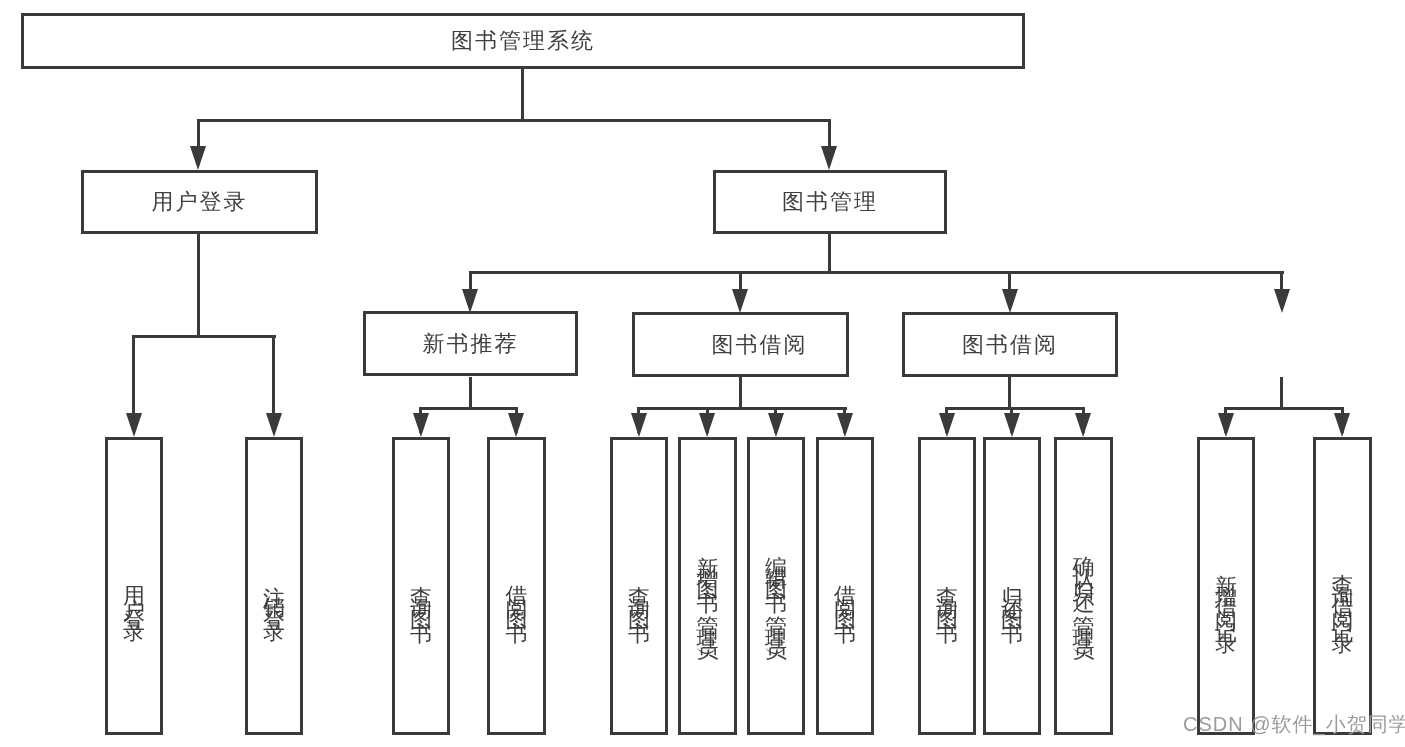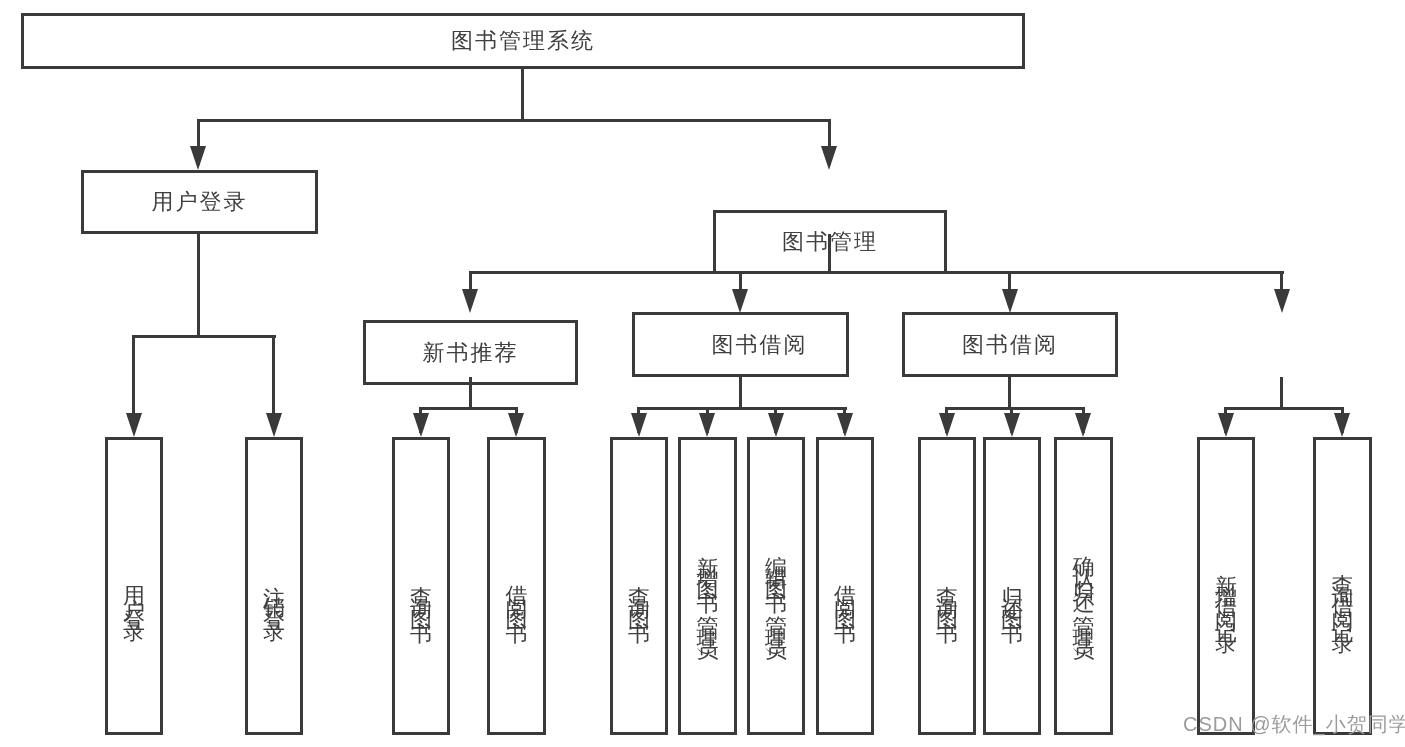--- a/index.html
+++ b/index.html
@@ -69,21 +69,21 @@
   <div class="v" style="left:521px;top:68px;height:54px;"></div>
   <div class="h" style="left:197px;top:119px;width:634px;"></div>
   <div class="v" style="left:197px;top:119px;height:46px;"></div>
   <div class="ar" style="left:190px;top:146px;"></div>
   <div class="v" style="left:828px;top:119px;height:46px;"></div>
   <div class="ar" style="left:821px;top:146px;"></div>
 
   <div class="node" style="left:81px;top:170px;width:237px;height:64px;">
     <span>用户登录</span>
   </div>
-  <div class="node" style="left:713px;top:170px;width:234px;height:64px;margin-top:40px;">
+  <div class="node" style="left:713px;top:170px;width:234px;height:64px;">
     <span>图书管理</span>
   </div>
 
   <div class="v" style="left:197px;top:234px;height:104px;"></div>
   <div class="h" style="left:132px;top:335px;width:144px;"></div>
   <div class="v" style="left:132px;top:335px;height:96px;"></div>
   <div class="ar" style="left:126px;top:413px;"></div>
   <div class="v" style="left:272px;top:335px;height:96px;"></div>
   <div class="ar" style="left:266px;top:413px;"></div>
 
@@ -91,21 +91,21 @@
   <div class="h" style="left:469px;top:271px;width:815px;"></div>
   <div class="v" style="left:469px;top:271px;height:36px;"></div>
   <div class="ar" style="left:462px;top:289px;"></div>
   <div class="v" style="left:739px;top:271px;height:36px;"></div>
   <div class="ar" style="left:732px;top:289px;"></div>
   <div class="v" style="left:1008px;top:271px;height:36px;"></div>
   <div class="ar" style="left:1002px;top:289px;"></div>
   <div class="v" style="left:1280px;top:271px;height:36px;"></div>
   <div class="ar" style="left:1274px;top:289px;"></div>
 
-  <div class="node" style="left:363px;top:320px;width:215px;height:65px;">
+  <div class="node" style="left:363px;top:311px;width:215px;height:65px;">
     <span>新书推荐</span>
   </div>
   <div class="node" style="left:632px;top:312px;width:217px;height:65px;padding-left:38px;">
     <span>图书借阅</span>
   </div>
   <div class="node" style="left:902px;top:312px;width:216px;height:65px;">
     <span>图书借阅</span>
   </div>
 
   <div class="v" style="left:469px;top:377px;height:33px;"></div>

